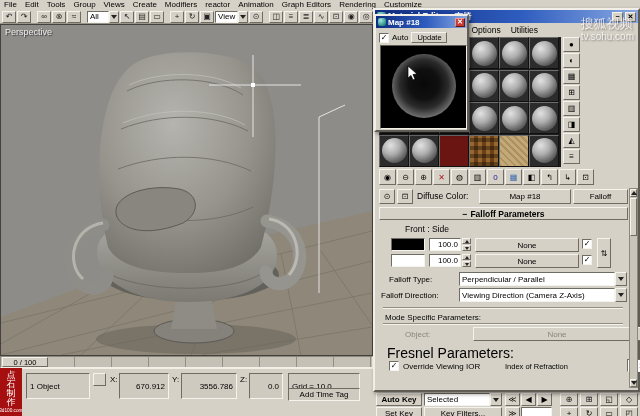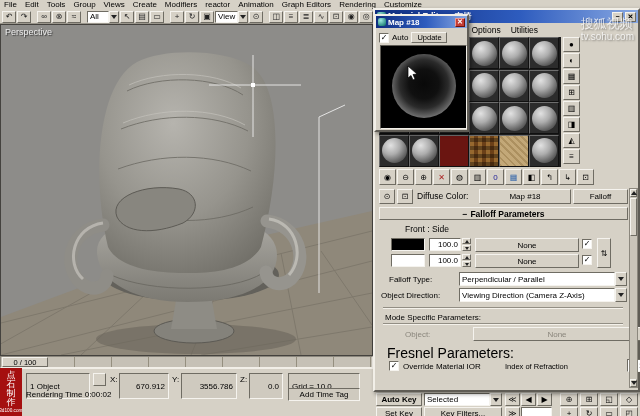--- a/index.html
+++ b/index.html
@@ -207,21 +207,20 @@
   <div class="statusbar">
     <div class="sfield sunken" style="left:26px;top:4px;width:64px;">1 Object</div>
     <div class="sbtn raised" style="left:93px;top:4px;width:13px;"></div>
     <span class="slabel" style="left:110px;top:4px;">X:</span>
     <div class="sfield sunken" style="left:119px;top:4px;width:50px;justify-content:flex-end;">670.912</div>
     <span class="slabel" style="left:172px;top:4px;">Y:</span>
     <div class="sfield sunken" style="left:181px;top:4px;width:56px;justify-content:flex-end;">3556.786</div>
     <span class="slabel" style="left:240px;top:4px;">Z:</span>
     <div class="sfield sunken" style="left:249px;top:4px;width:34px;justify-content:flex-end;">0.0</div>
     <div class="sfield sunken" style="left:288px;top:4px;width:72px;">Grid = 10.0</div>
-    <span class="slabel" style="left:26px;top:19px;">Rendering Time 0:00:02</span>
     <div class="sbtn sunken" style="left:288px;top:19px;width:72px;">Add Time Tag</div>
 
     <div class="sbtn raised bold" style="left:376px;top:24px;width:46px;">Auto Key</div>
     <div class="dd" style="left:424px;top:24px;width:78px;height:13px;">
       <div class="dtext">Selected</div>
       <div class="dbtn">
           <span class="tri-dn"></span>
         </div>
     </div>
     <div class="sbtn raised" style="left:376px;top:38px;width:46px;">Set Key</div>
@@ -397,39 +396,39 @@
     <span class="cbx" style="left:207px;top:245px;">✓</span>
 
     <span class="me-label" style="left:14px;top:262px;font-size:8px;">Falloff Type:</span>
     <div class="dd" style="left:84px;top:262px;width:168px;">
       <div class="dtext">Perpendicular / Parallel</div>
       <div class="dbtn">
           <span class="tri-dn"></span>
         </div>
     </div>
 
-    <span class="me-label" style="left:6px;top:278px;font-size:8px;">Object Direction:</span>
+    <span class="me-label" style="left:6px;top:278px;font-size:8px;">Falloff Direction:</span>
     <div class="dd" style="left:84px;top:278px;width:168px;">
       <div class="dtext">Viewing Direction (Camera Z-Axis)</div>
       <div class="dbtn">
           <span class="tri-dn"></span>
         </div>
     </div>
 
     <div class="etch" style="left:8px;top:297px;width:240px;"></div>
     <span class="me-label" style="left:10px;top:300px;font-size:8px;">Mode Specific Parameters:</span>
     <div class="etch" style="left:8px;top:313px;width:240px;"></div>
 
     <span class="me-label gray-text" style="left:16px;top:317px;font-size:8px;">Object:</span>
     <div class="me-btn raised gray-text" style="left:84px;top:317px;width:168px;height:14px;">None</div>
 
     <span class="me-label" style="left:12px;top:336px;font-size:14px;">Fresnel Parameters:</span>
 
     <span class="cbx" style="left:14px;top:351px;">✓</span>
-    <span class="me-label" style="left:28px;top:349px;font-size:8px;">Override Material IOR</span>
+    <span class="me-label" style="left:28px;top:349px;font-size:8px;">Override Viewing IOR</span>
     <span class="me-label" style="left:130px;top:349px;font-size:7.5px;">Index of Refraction</span>
     <div class="spinner" style="left:206px;top:349px;">
       <div class="spin-val" style="width:26px;margin-left:46px;">1.6</div>
       <div class="spin-ar">
           <div>
             <span class="tri-up"></span>
           </div>
           <div>
             <span class="tri-dn"></span>
           </div>

